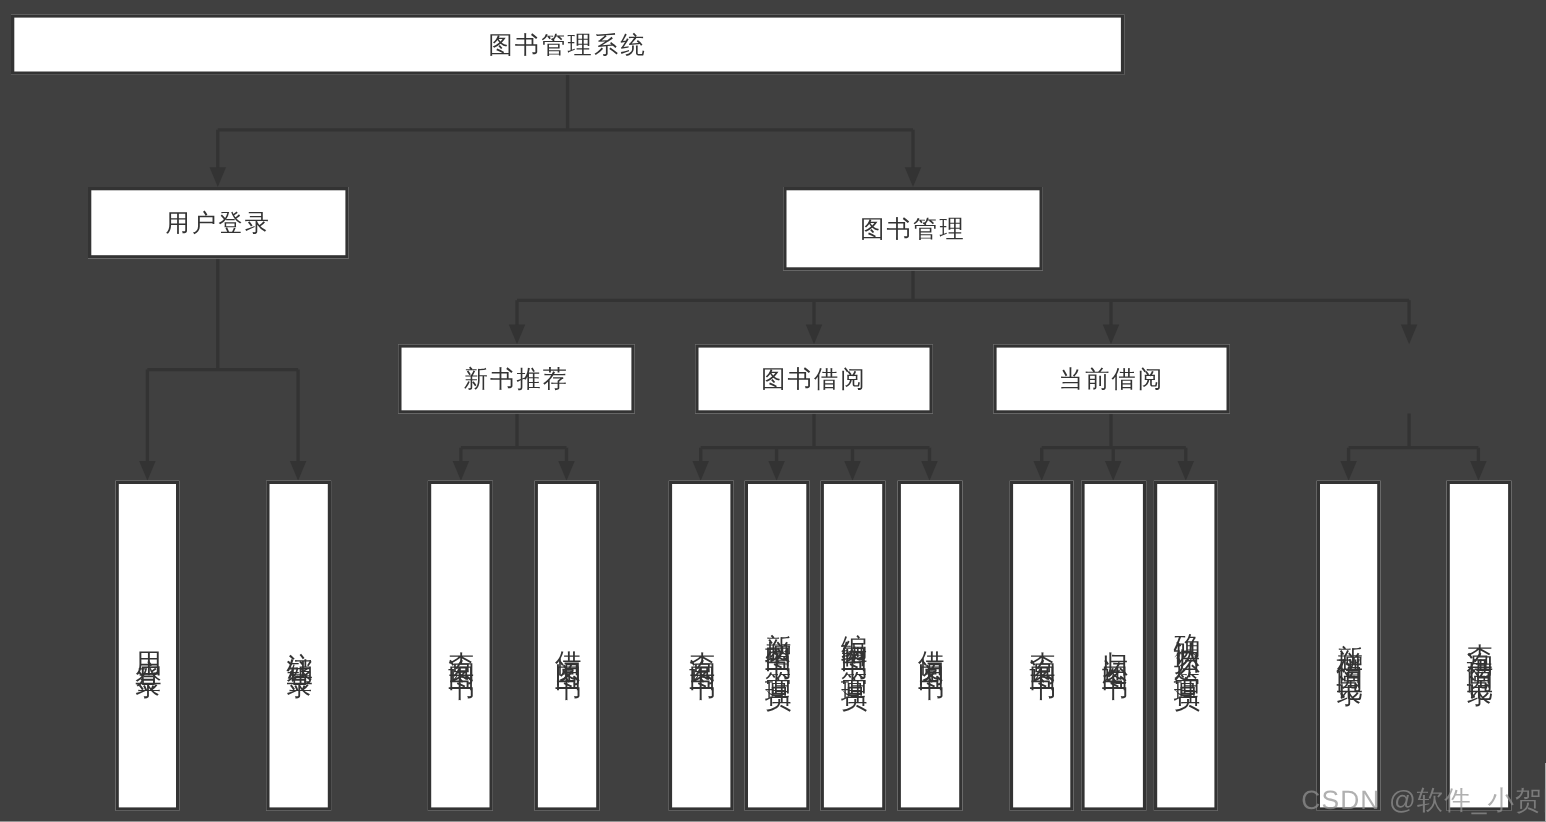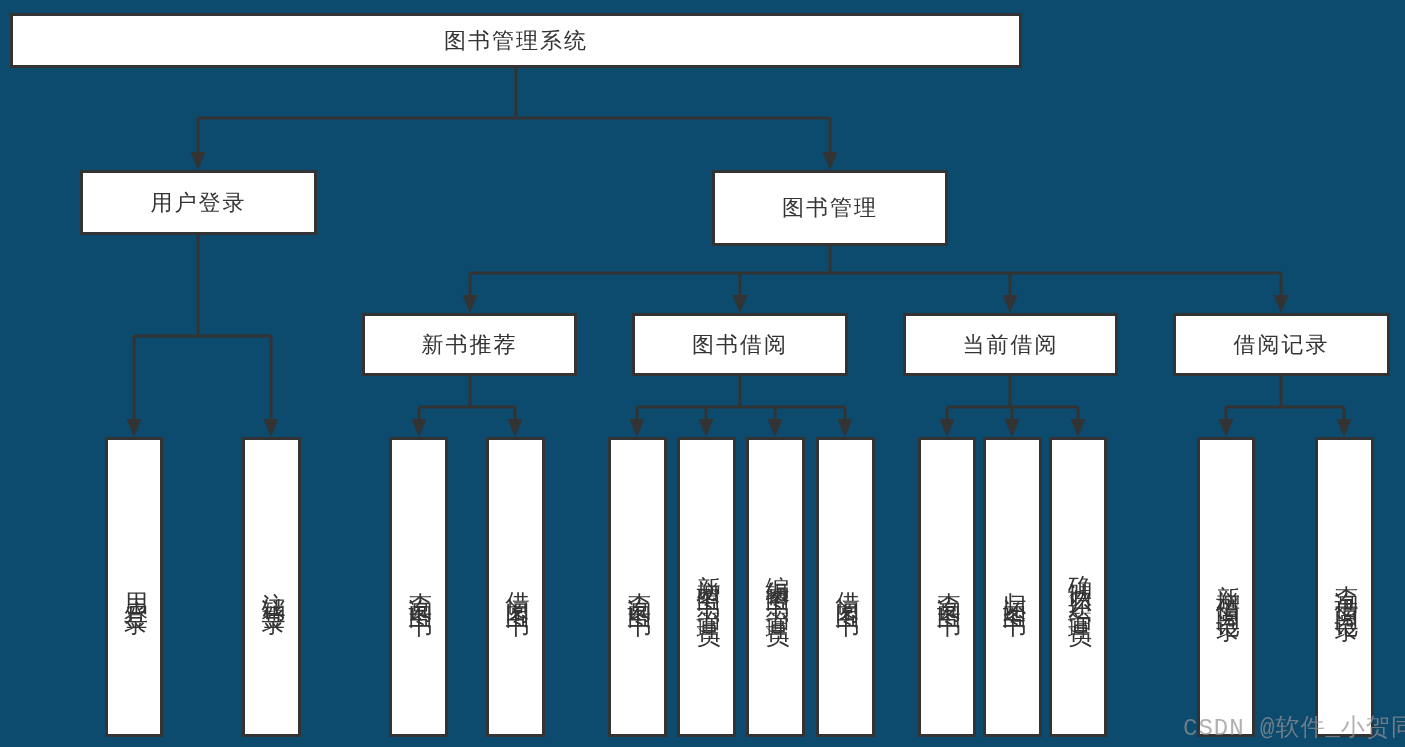--- a/index.html
+++ b/index.html
@@ -5,23 +5,22 @@
   html, body {
     margin: 0;
     padding: 0;
     background: #ffffff;
     font-family: "Liberation Sans", "DejaVu Sans", sans-serif;
   }
   #canvas {
     position: relative;
     width: 1405px;
     height: 747px;
-    background: #0c4a6e;
+    background: #404040;
     overflow: hidden;
-    font-family: Liberation Mono, monospace;
   }
   #connectors {
     position: absolute;
     left: 0;
     top: 0;
     width: 1405px;
     height: 747px;
     z-index: 1;
   }
   .hbox {
@@ -114,21 +113,20 @@
   </svg>
 
   <div class="hbox" style="left:10px; top:13px; width:1012px; height:55px;">图书管理系统</div>
 
   <div class="hbox" style="left:80px; top:170px; width:237px; height:65px;">用户登录</div>
   <div class="hbox" style="left:712px; top:170px; width:236px; height:76px;">图书管理</div>
 
   <div class="hbox" style="left:362px; top:313px; width:215px; height:63px;">新书推荐</div>
   <div class="hbox" style="left:632px; top:313px; width:216px; height:63px;">图书借阅</div>
   <div class="hbox" style="left:903px; top:313px; width:215px; height:63px;">当前借阅</div>
-  <div class="hbox" style="left:1173px; top:313px; width:217px; height:63px;">借阅记录</div>
 
   <div class="vbox" style="left:105px;">用户登录</div>
   <div class="vbox" style="left:242px; width:59px;">注销登录</div>
 
   <div class="vbox" style="left:389px; width:59px;">查询图书</div>
   <div class="vbox" style="left:486px; width:59px;">借阅图书</div>
 
   <div class="vbox" style="left:608px; width:59px;">查询图书</div>
   <div class="vbox" style="left:677px; width:59px;">新增图书（管理员）</div>
   <div class="vbox" style="left:746px; width:59px;">编辑图书（管理员）</div>

